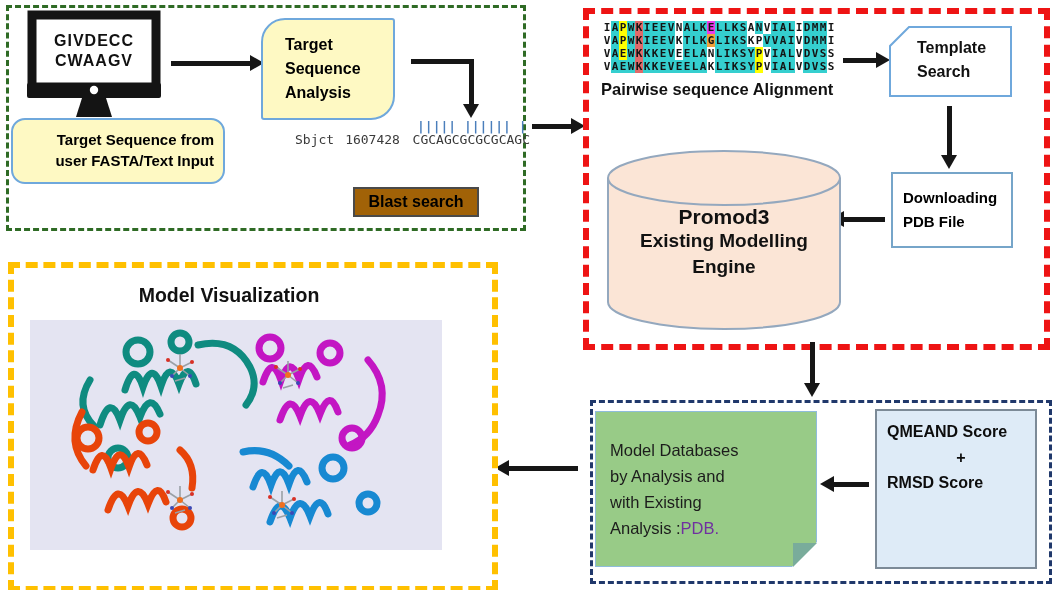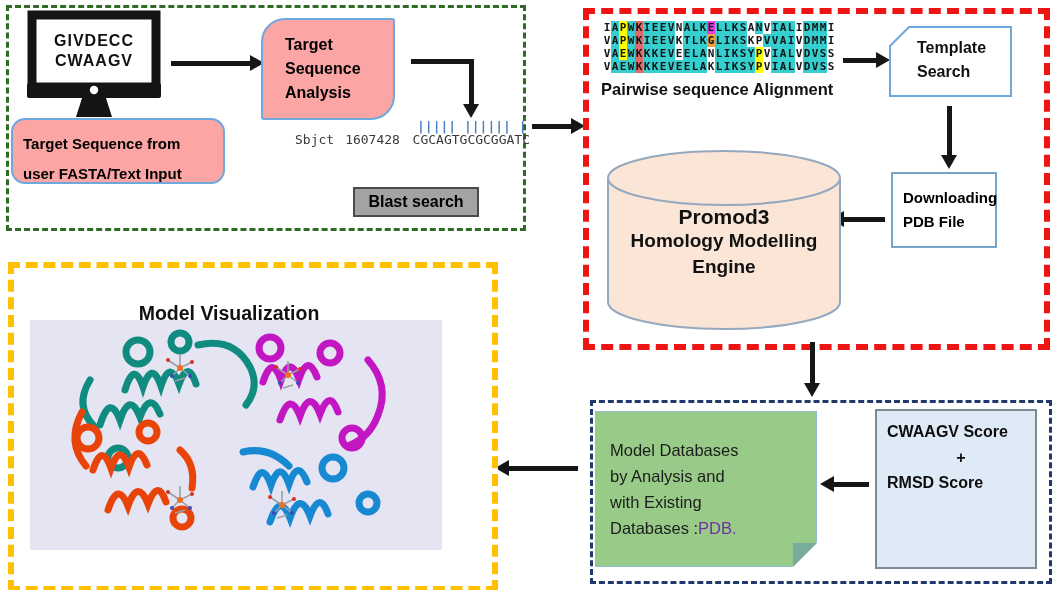--- a/index.html
+++ b/index.html
@@ -22,31 +22,31 @@
     border-right:14px solid #161616;border-top:8px solid transparent;border-bottom:8px solid transparent;}
   .av{position:absolute;width:5px;background:#161616;}
   .av.down::after{content:"";position:absolute;bottom:-13px;left:-6px;width:0;height:0;
     border-top:14px solid #161616;border-left:8px solid transparent;border-right:8px solid transparent;}
 
   
   .monitor-text{display:flex;flex-direction:column;align-items:center;justify-content:center;
     font-weight:bold;font-size:16px;line-height:20px;letter-spacing:1px;color:#111;}
 
   
-  .shape-blue{position:absolute;background:#fca5a5;border:2px solid #6FA8DC;box-sizing:border-box;}
+  .shape-blue{position:absolute;background:#fef9c3;border:2px solid #6FA8DC;box-sizing:border-box;}
   .analysis{border-radius:24px 3px 24px 3px;padding:13px 0 0 22px;font-weight:bold;font-size:16px;line-height:24px;}
   .analysis .txt{width:96px;}
-  .source{border-radius:14px;padding:9px 9px 0 10px;font-weight:bold;font-size:15px;line-height:30px;}
+  .source{border-radius:14px;padding:9px 9px 0 10px;font-weight:bold;font-size:15px;line-height:21px;text-align:right;}
 
   
   .blast{position:absolute;font-family:"DejaVu Sans Mono",monospace;font-size:13px;color:#3a3a3a;}
   .blast-row{display:flex;line-height:15px;}
   .b-label{width:52px;} .b-pos{width:70px;}
   .blast-bars{margin-left:122px;color:#4A7EBB;line-height:11px;font-weight:bold;}
-  .blast-btn{position:absolute;border:2px solid #4a4a4a;background:#a3a3a3;box-sizing:border-box;
+  .blast-btn{position:absolute;border:2px solid #4a4a4a;background:#a16207;box-sizing:border-box;
     font-weight:bold;font-size:16px;text-align:center;}
 
   
   .align-block{position:absolute;}
   .align-row{display:flex;height:13px;}
   .align-row span{display:inline-block;width:8px;height:13px;text-align:center;
     font-family:"DejaVu Sans Mono",monospace;font-weight:bold;font-size:11px;line-height:13px;color:#131313;}
   .caption{position:absolute;font-weight:bold;font-size:16.5px;color:#111;}
 
   
@@ -107,21 +107,21 @@
     </div>
 
     <div class="ah" style="left:402px;top:51px;width:63px;"></div>
     <div class="av down" style="left:460px;top:51px;height:46px;"></div>
 
     <div class="blast" style="left:286px;top:113px;width:235px;">
       <div class="blast-bars">||||| |||||| |</div>
       <div class="blast-row">
         <span class="b-label">Sbjct</span>
         <span class="b-pos">1607428</span>
-        <span>CGCAGTGCGCGGATC</span>
+        <span>CGCAGCGCGCGCAGC</span>
       </div>
     </div>
 
     <div class="blast-btn" style="left:344px;top:179px;width:126px;height:30px;line-height:26px;">
       <span>Blast search</span>
     </div>
   </div>
 
   <div class="ah right" style="left:532px;top:124px;width:40px;"></div>
 
@@ -260,64 +260,64 @@
 
     <div class="abs" style="left:300px;top:12px;width:124px;height:72px;">
       <svg width="124" height="72" viewBox="0 0 124 72">
         <polygon points="20,1 122,1 122,70 1,70 1,20" fill="#ffffff" stroke="#6FA8DC" stroke-width="2"></polygon>
       </svg>
       <div class="tpl-text" style="left:28px;top:10px;width:86px;">Template Search</div>
     </div>
 
     <div class="av down" style="left:358px;top:92px;height:50px;"></div>
 
-    <div class="download" style="left:302px;top:158px;width:106px;height:76px;">
+    <div class="download" style="left:302px;top:158px;width:122px;height:76px;">
       <div class="txt">Downloading PDB File</div>
     </div>
 
     <div class="ah left" style="left:254px;top:203px;width:42px;"></div>
 
     <div class="abs" style="left:16px;top:134px;width:238px;height:184px;">
       <svg width="238" height="184" viewBox="0 0 238 184">
         <path d="M3,30 L3,154 A116,27 0 0 0 235,154 L235,30" fill="#FBE5D6" stroke="#94A8BE" stroke-width="2"></path>
         <ellipse cx="119" cy="30" rx="116" ry="27" fill="#FBE5D6" stroke="#94A8BE" stroke-width="2"></ellipse>
       </svg>
       <div class="cyl-title" style="top:17px;">Promod3</div>
       <div class="cyl-body" style="top:80px;">
-        <div class="txt">Homology Modelling Engine</div>
+        <div class="txt">Existing Modelling Engine</div>
       </div>
     </div>
   </div>
 
   <div class="av down" style="left:810px;top:342px;height:42px;"></div>
 
   <div class="stage eval">
 
     <div class="note" style="left:2px;top:8px;width:222px;height:156px;">
       <div>Model Databases</div>
       <div>by Analysis and</div>
       <div>with Existing</div>
-      <div><span>Databases :</span><span class="pdb">PDB.</span></div>
+      <div><span>Analysis :</span><span class="pdb">PDB.</span></div>
       <div class="fold-w"></div>
       <div class="fold-d"></div>
     </div>
 
     <div class="ah left" style="left:240px;top:79px;width:36px;"></div>
 
     <div class="evalbox" style="left:282px;top:6px;width:162px;height:160px;">
-      <div>CWAAGV Score</div>
+      <div>QMEAND Score</div>
       <div class="center">+</div>
       <div>RMSD Score</div>
     </div>
   </div>
 
   <div class="ah left" style="left:508px;top:466px;width:70px;"></div>
 
   <div class="stage viz">
-    <div class="viz-title" style="left:0;top:16px;margin-top:18px;">Model Visualization</div>
+    <div class="viz-title" style="left:0;top:16px;">Model Visualization</div>
 
     <div class="protein-panel" style="left:16px;top:52px;width:412px;height:230px;">
       <svg width="412" height="230" viewBox="0 0 412 230">
         <g fill="none" stroke-linecap="round" stroke-width="7">
 
           <g stroke="#0F8B80">
             <path d="M95,70 q9,-30 18,-3 q9,-27 18,-1 q9,-27 18,-2 q9,-25 17,0"></path>
             <path d="M70,105 q10,-32 20,-5 q10,-29 20,-3 q10,-27 20,-3"></path>
             <circle cx="108" cy="32" r="12"></circle>
             <circle cx="150" cy="22" r="9"></circle>

